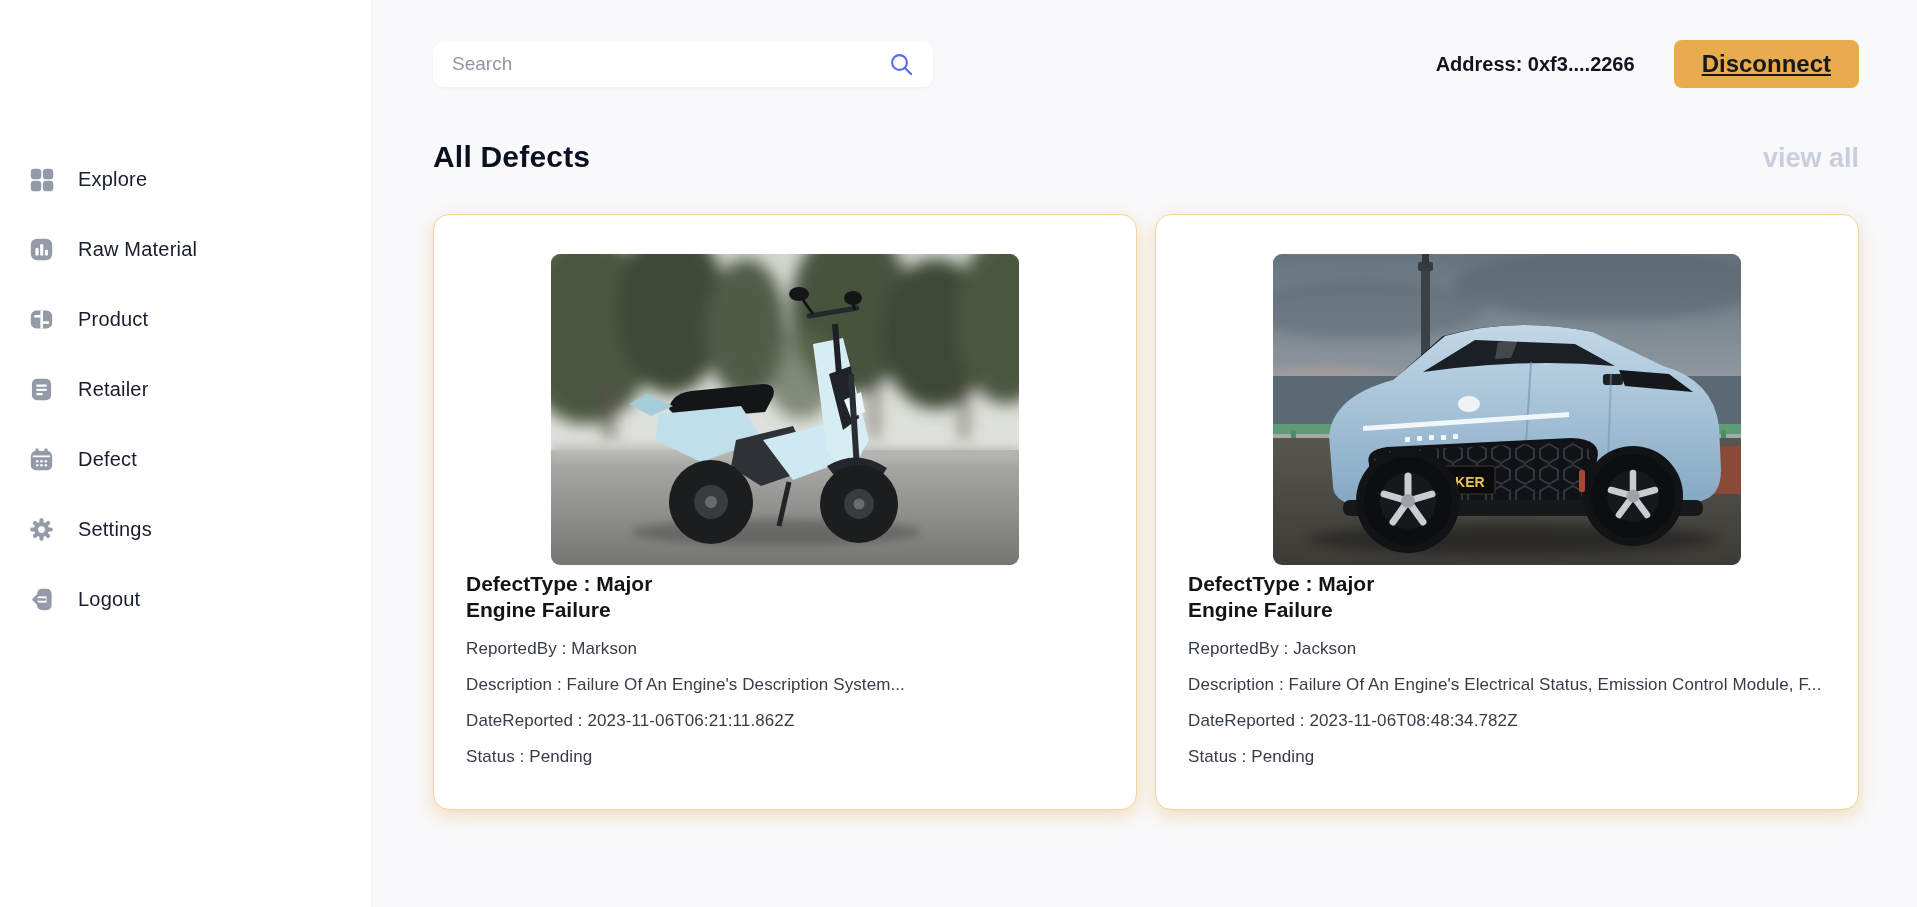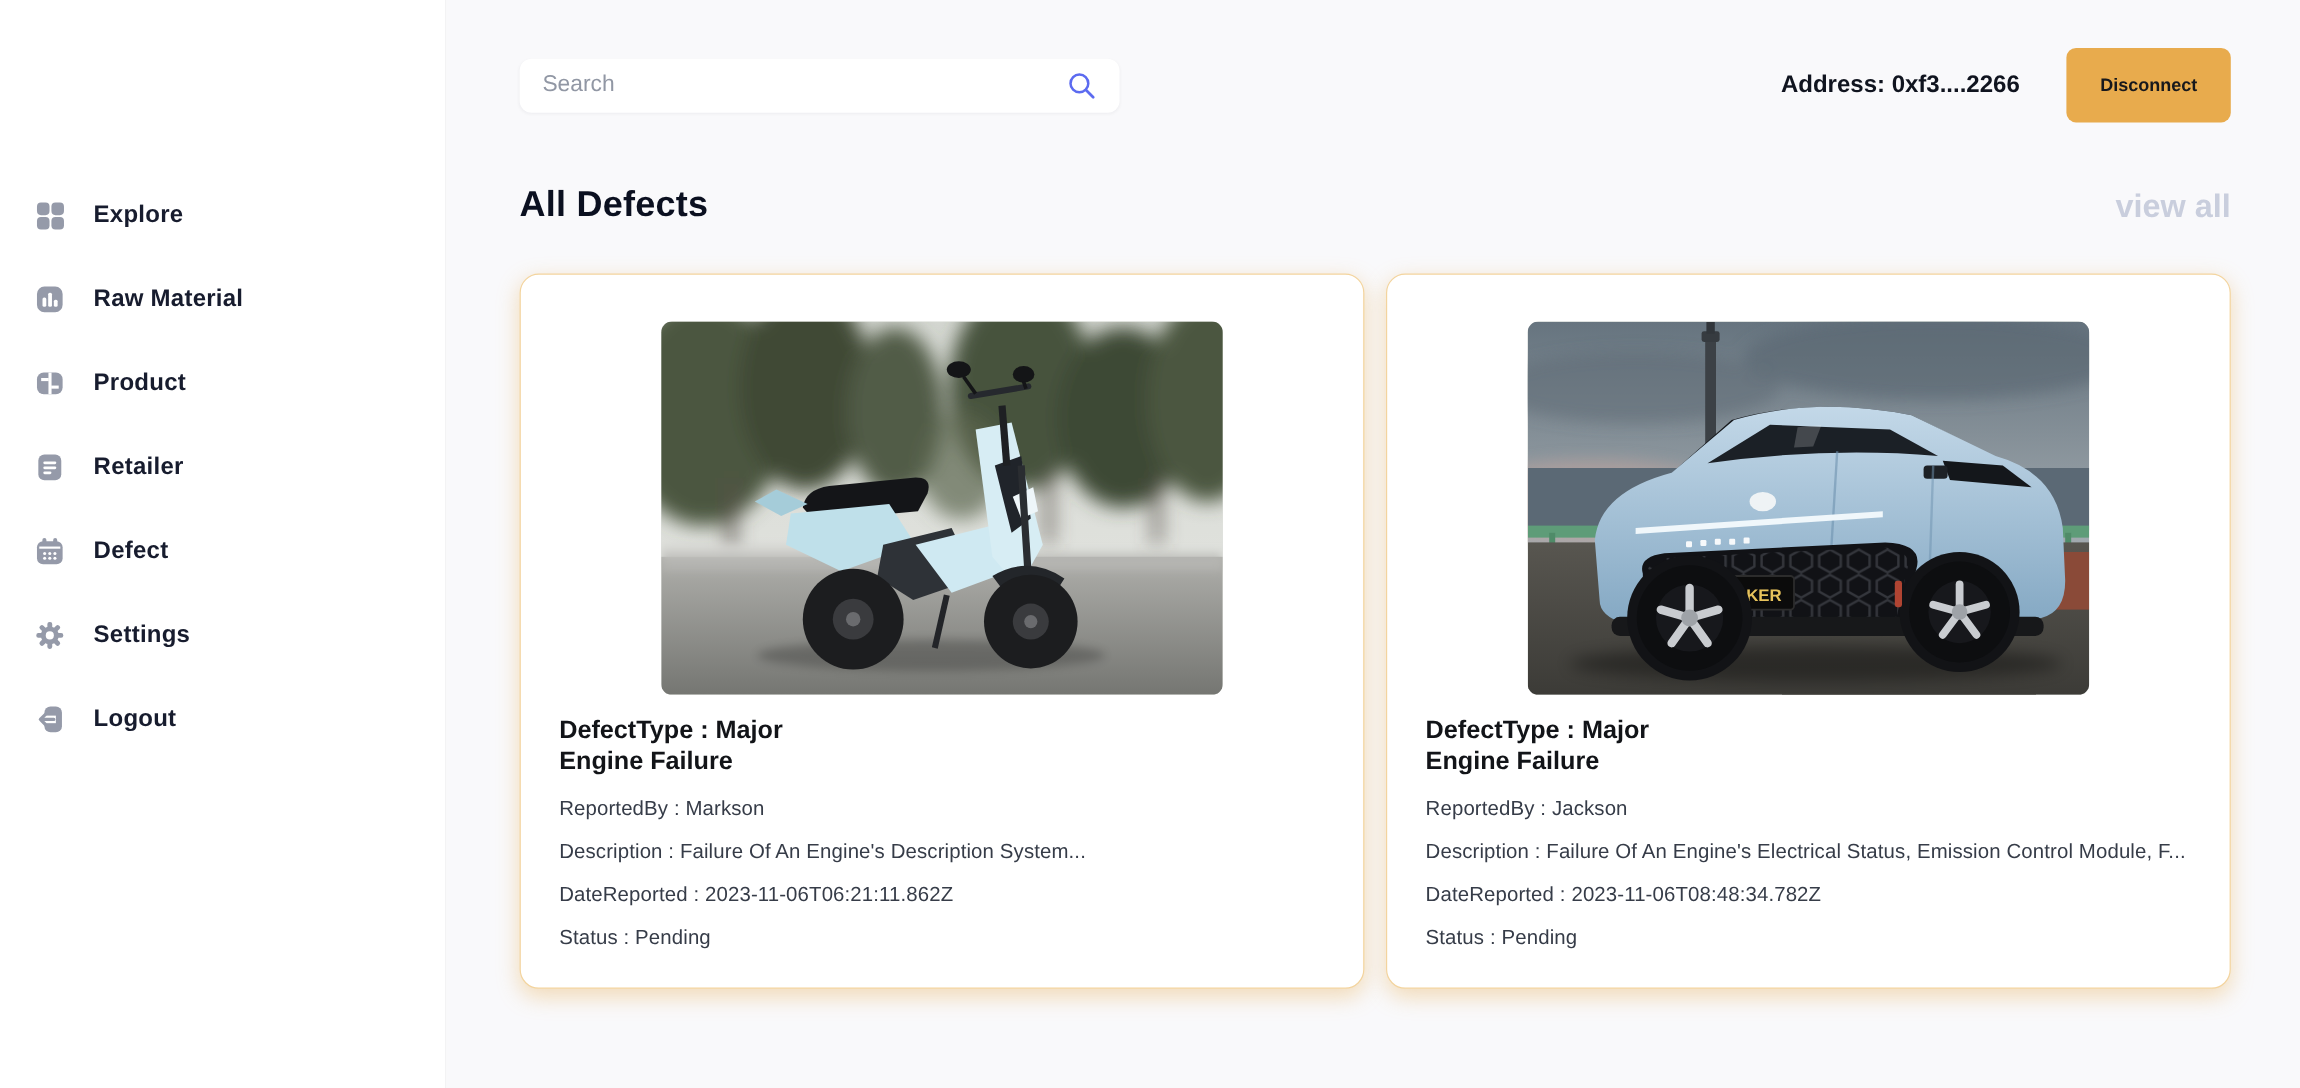--- a/index.html
+++ b/index.html
@@ -9,56 +9,56 @@
   .layout { display:flex; width:1917px; height:907px; }
 
   
   .sidebar { width:372px; min-width:372px; height:907px; background:#ffffff;
              border-right:1px solid #f0f0f2; }
   .nav { margin-top:144px; }
   .nav-item { display:flex; align-items:center; height:70px; padding-left:28px;
               cursor:pointer; }
   .nav-item .ic { width:27px; height:27px; display:flex; align-items:center;
                   justify-content:center; flex:0 0 27px; }
-  .nav-item .lbl { margin-left:23px; font-size:20px; font-weight:700; color:#171c2e;
+  .nav-item .lbl { margin-left:23px; font-size:20px; font-weight:400; color:#171c2e;
                    letter-spacing:.2px; }
   .ic svg { width:27px; height:27px; display:block; }
 
   
   .main { flex:1; background:#f9f9fb; height:907px; padding:40px 59px 0 61px; }
 
   .topbar { display:flex; align-items:center; justify-content:space-between; }
   .search-wrap { position:relative; width:500px; height:45px; }
   .search-input { width:100%; height:45px; border:none; border-radius:10px;
                   background:#ffffff; padding:0 56px 0 19px; font-size:19px;
                   color:#701a75; outline:none; box-shadow:0 1px 3px rgba(20,24,40,.05);
                   font-family:"Liberation Sans", sans-serif; }
   .search-input::placeholder { color:#9197a4; }
   .search-icon { position:absolute; right:18px; top:9px; width:27px; height:27px;
                  cursor:pointer; }
 
   .wallet { display:flex; align-items:center; }
   .address { font-size:20px; font-weight:700; color:#10141f; margin-right:39px;text-align:right; }
-  .disconnect-btn { height:62px; padding:0 28px; background:#e8ab4d; border:none;
-                    border-radius:8px; font-size:15px; font-weight:700; color:#17181c;
-                    cursor:pointer; font-family:"Liberation Sans", sans-serif; }
+  .disconnect-btn { height:48px; padding:0 28px; background:#e8ab4d; border:none;
+                    border-radius:8px; font-size:24px; font-weight:700; color:#17181c;
+                    cursor:pointer; font-family:"Liberation Sans", sans-serif;text-decoration:underline; }
 
   .section-head { display:flex; align-items:flex-end; justify-content:space-between;
                   margin-top:52px; }
   .page-title { font-size:30px; font-weight:700; color:#0b1020; letter-spacing:.2px; }
   .view-all { font-size:27px; font-weight:700; color:#c9cedd; cursor:pointer; }
 
   .cards { display:flex; gap:18px; margin-top:40px; }
   .card { width:704px; height:596px; background:#ffffff; border:1px solid #f3d49e;
           border-radius:16px; box-shadow:0 6px 18px rgba(232,171,77,.38);
           cursor:pointer; overflow:hidden; }
   .card-img { width:468px; height:311px; margin:39px auto 0; border-radius:9px;
               overflow:hidden; background:#d8dbd6; }
   .card-img svg { display:block; width:468px; height:311px; }
-  .card-body { padding:17px 32px 0; }
+  .card-body { padding:6px 32px 0; }
   .defect-type { font-size:21px; font-weight:700; color:#121418; line-height:26px;
                  white-space:pre-line; }
   .meta { font-size:17px; color:#363c48; margin-top:16px; letter-spacing:.1px; }
 </style>
 </head>
 <body>
 
 <div class="layout">
 
   <aside class="sidebar">

